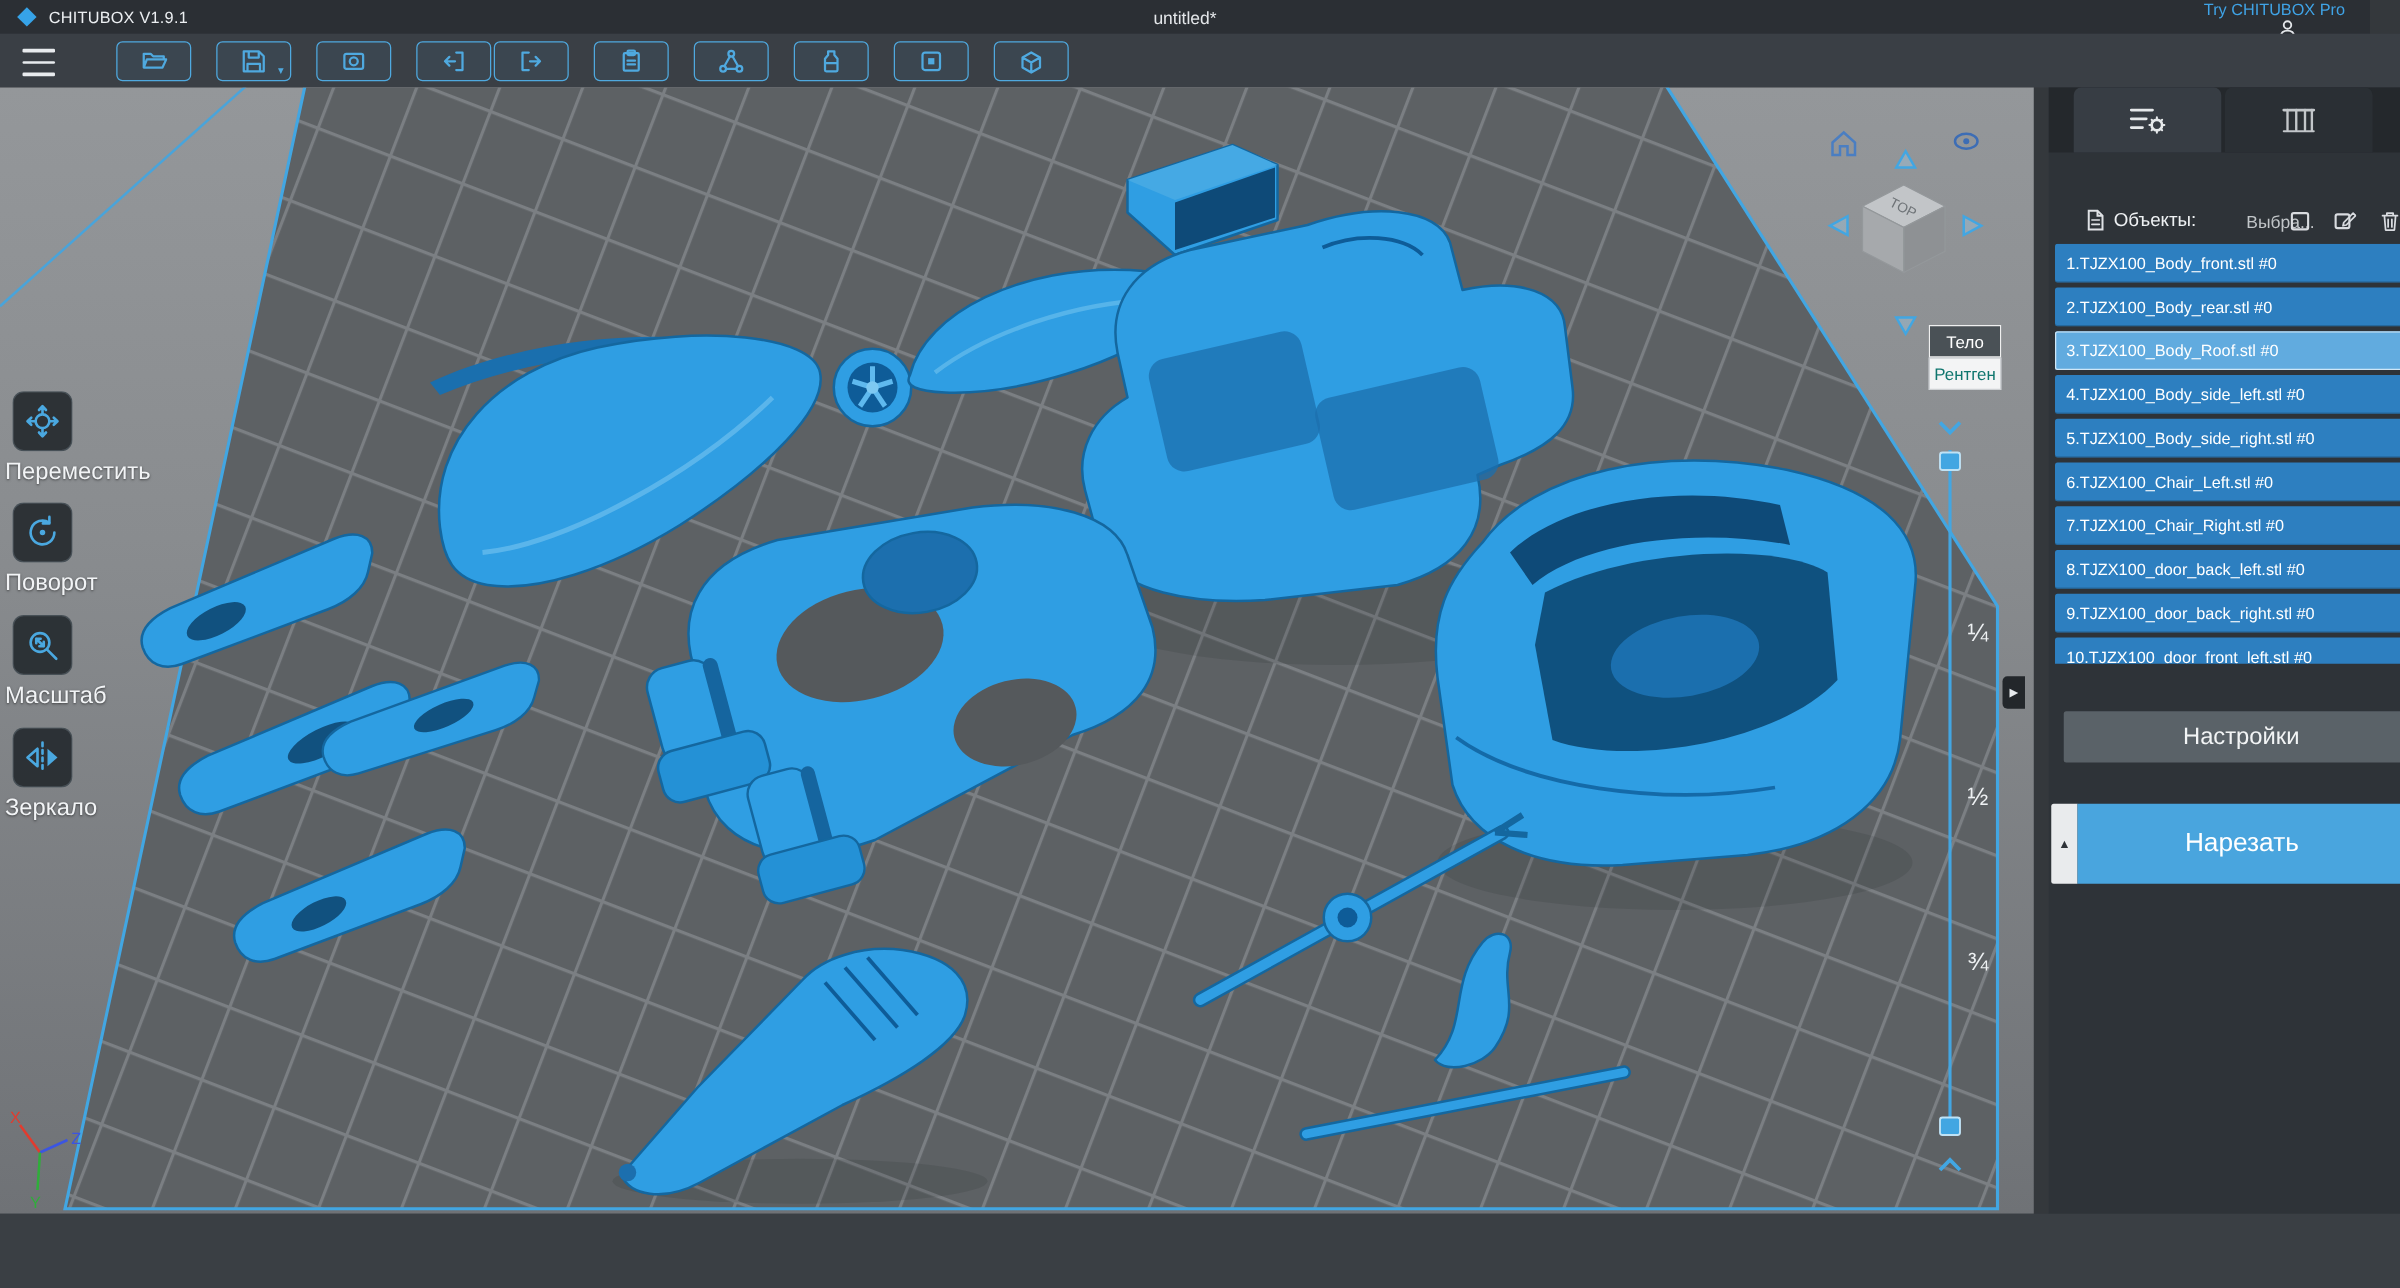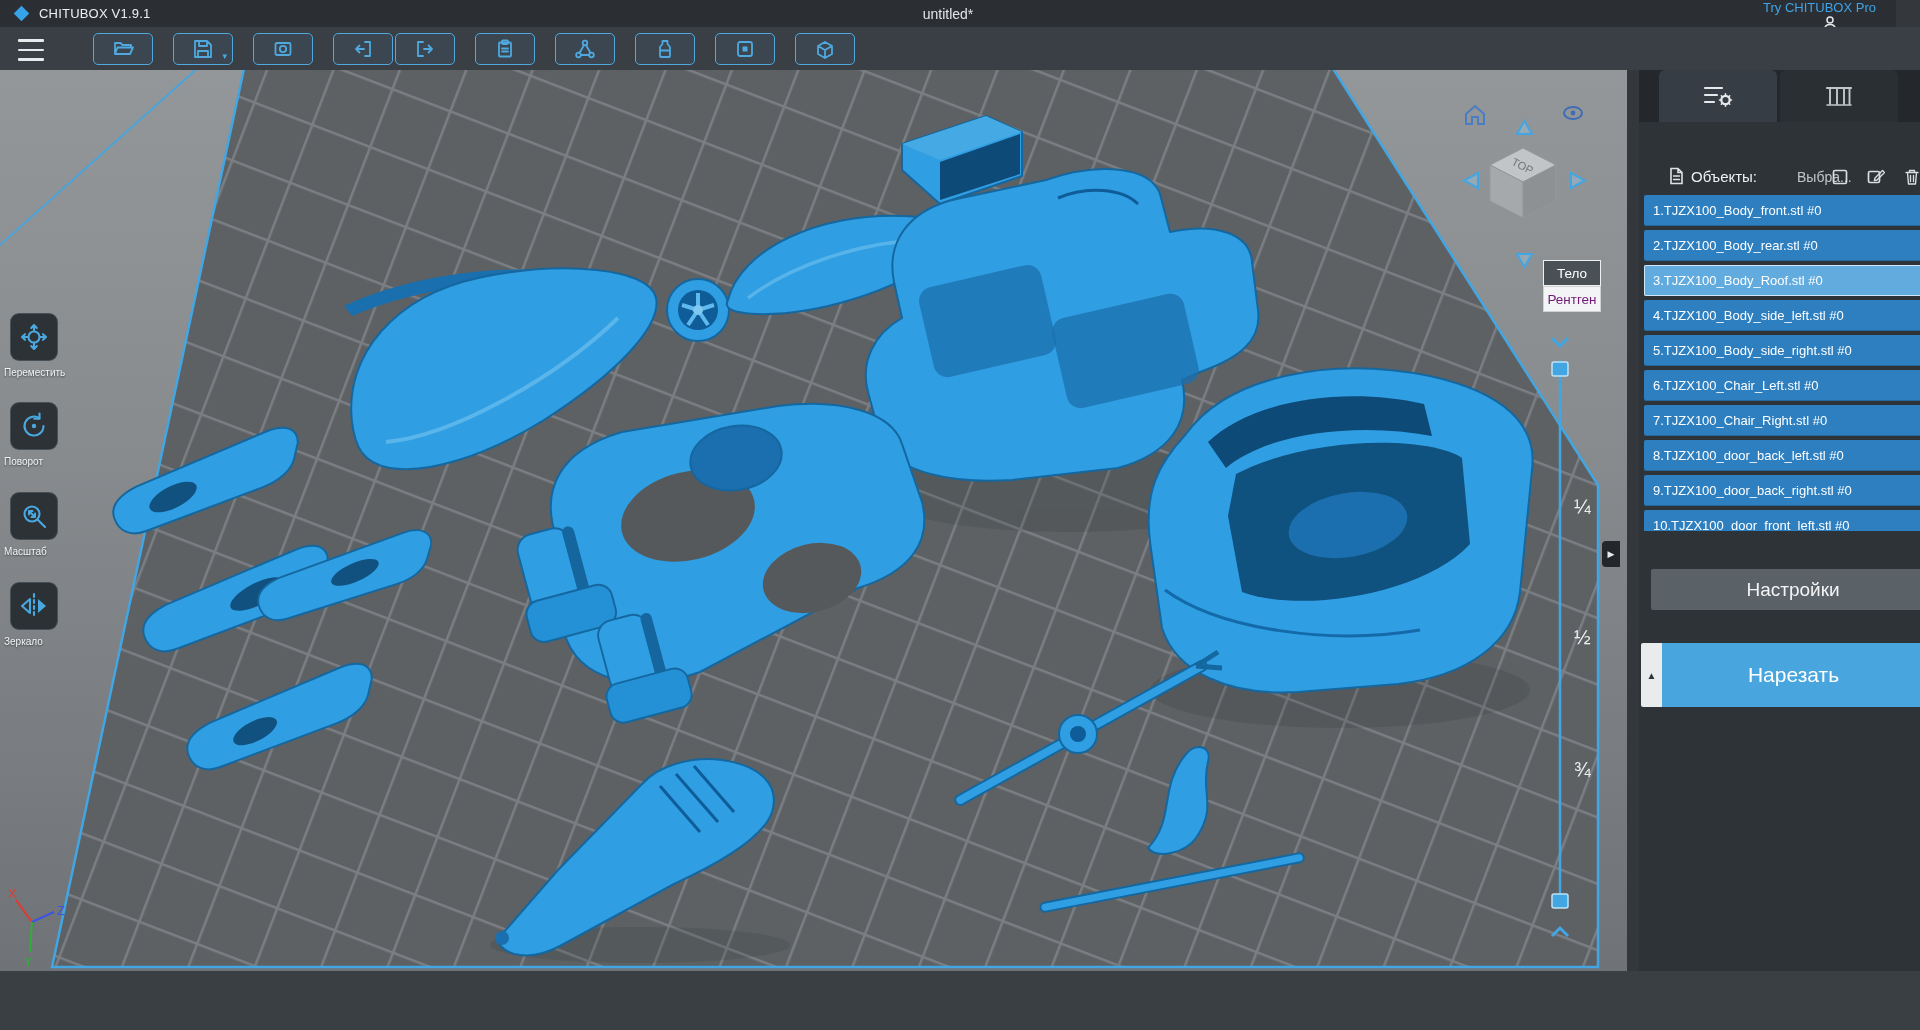--- a/index.html
+++ b/index.html
@@ -31,25 +31,25 @@
   .save-caret{position:absolute;right:5px;bottom:3px;font-size:9px;color:#4fa9df;line-height:1;}
   
   #viewport{position:absolute;left:0;top:70px;width:1627px;height:901px;
             background:linear-gradient(180deg,#94979a 0%,#898c8f 40%,#6f7276 100%);overflow:hidden;}
   #scene{position:absolute;left:0;top:0;}
   
   .tool{position:absolute;left:4px;width:130px;}
   .tool-btn{width:46px;height:46px;margin-left:6px;border-radius:9px;background:rgba(38,43,47,.93);
             border:1px solid rgba(95,105,115,.55);display:flex;align-items:center;justify-content:center;cursor:pointer;}
   .tool-btn svg{stroke:#4aa8e0;fill:none;stroke-width:2.1;stroke-linecap:round;stroke-linejoin:round;}
-  .tool-label{margin-top:6px;font-size:10px;color:#f2f4f6;text-shadow:0 1px 2px rgba(0,0,0,.55);}
+  .tool-label{margin-top:6px;font-size:19px;color:#f2f4f6;text-shadow:0 1px 2px rgba(0,0,0,.55);}
   
   #view-toggle{position:absolute;left:1543px;top:190px;width:58px;}
   .vm-option{height:24px;display:flex;align-items:center;justify-content:center;font-size:13.5px;
-             background:#f3f4f5;color:#701a75;border:1px solid #cfd2d5;cursor:pointer;}
+             background:#f3f4f5;color:#0f766e;border:1px solid #cfd2d5;cursor:pointer;}
   .vm-option.active{background:#4a5156;color:#fff;border:1px solid #f0f0f0;}
   
   #right-panel{position:absolute;left:1627px;top:70px;width:346px;height:901px;background:#2e3338;margin-left:12px;}
   #tabstrip{position:absolute;left:0;top:0;width:293px;height:52px;background:#24282c;}
   .tab{position:absolute;top:0;height:52px;width:118px;display:flex;align-items:center;justify-content:center;
        border-radius:6px 6px 0 0;cursor:pointer;}
   #tab-settings{left:20px;background:#373d44;}
   #tab-supports{left:141px;background:#2a2f34;}
   #objects-header{position:absolute;left:0;top:94px;width:293px;height:26px;}
   #objects-header .doc{position:absolute;left:30px;top:3px;}

